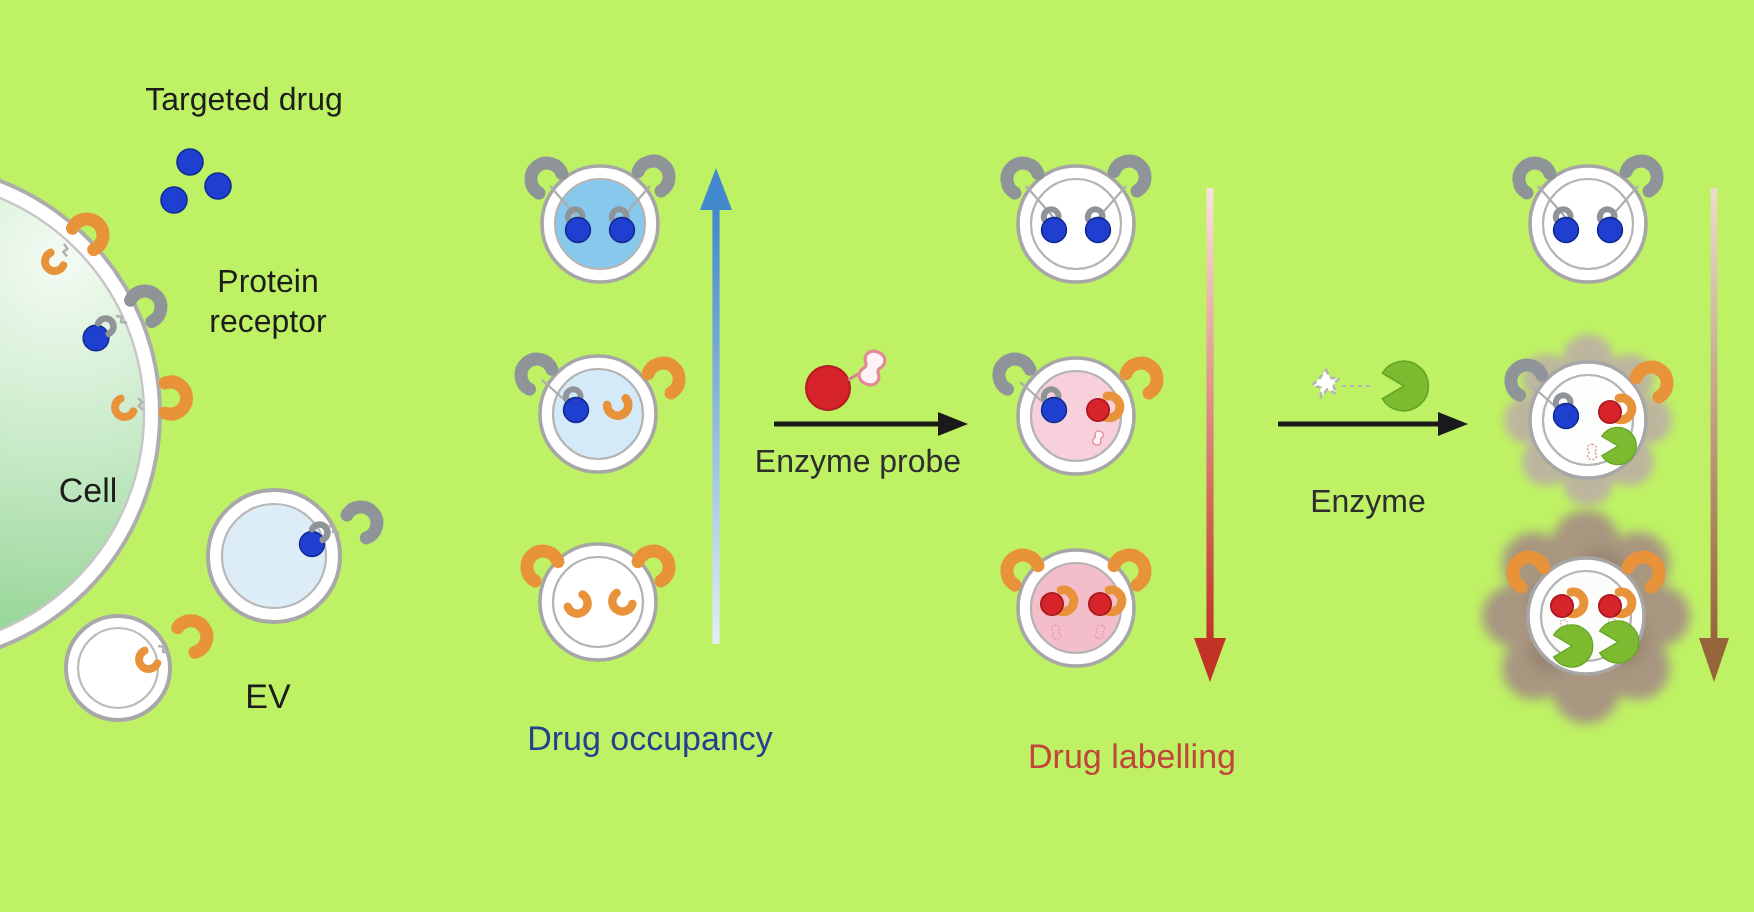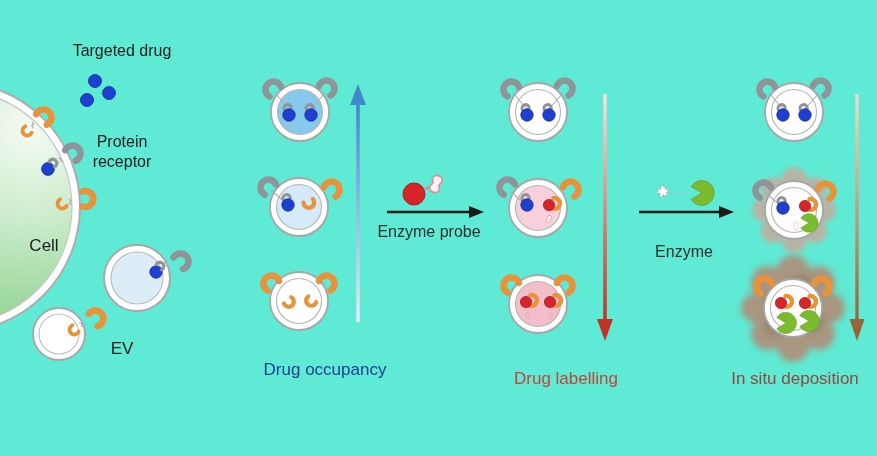--- a/index.html
+++ b/index.html
@@ -1,16 +1,16 @@
 <!DOCTYPE html>
 <html><head>
 <meta charset="utf-8">
 <style>
   html,body{margin:0;padding:0;background:#fff;}
-  .stage{position:relative;width:877px;height:456px;background:#5eead4;overflow:hidden;
+  .stage{position:relative;width:877px;height:456px;background:#bef264;overflow:hidden;
          font-family:"Liberation Sans",sans-serif;}
   .stage svg{position:absolute;left:0;top:0;}
   .lbl{position:absolute;transform:translateX(-50%);text-align:center;line-height:1.22;
        white-space:nowrap;color:#1d1d1d;}
   .lbl.wrap{white-space:normal;width:112px;}
 
   
   .cres{fill:none;stroke-width:6.5;stroke-linecap:round;}
   .cgray{stroke:#8f9499;}
   .corange{stroke:#e8923a;}
@@ -260,21 +260,20 @@
     <use href="#pac" transform="translate(-7,15) scale(0.68)"></use>
     <use href="#pac" transform="translate(16,13) scale(0.68)"></use>
   </g>
   <g>
     <line x1="857" y1="94" x2="857" y2="320" stroke="url(#gbr)" stroke-width="3.4"></line>
     <polygon points="857,341 849.5,319 864.5,319" fill="#96663a"></polygon>
   </g>
 </svg>
 
   <div class="lbl" style="left:122px;top:41px;font-size:16px;">Targeted drug</div>
-  <div class="lbl wrap" style="left:122px;top:132px;font-size:16px;">Protein receptor</div>
+  <div class="lbl wrap" style="left:134px;top:132px;font-size:16px;">Protein receptor</div>
   <div class="lbl" style="left:44px;top:236px;font-size:17px;">Cell</div>
-  <div class="lbl" style="left:122px;top:339px;font-size:17px;">EV</div>
+  <div class="lbl" style="left:134px;top:339px;font-size:17px;">EV</div>
   <div class="lbl" style="left:325px;top:360px;font-size:17px;color:#23418f;">Drug occupancy</div>
   <div class="lbl" style="left:429px;top:222px;font-size:16px;color:#2e2e2e;">Enzyme probe</div>
   <div class="lbl" style="left:566px;top:369px;font-size:17px;color:#c1453a;">Drug labelling</div>
   <div class="lbl" style="left:684px;top:222px;font-size:16px;color:#2e2e2e;margin-top:20px;">Enzyme</div>
-  <div class="lbl" style="left:795px;top:369px;font-size:17px;color:#8d4a3e;">In situ deposition</div>
 </div>
 
 </body></html>

